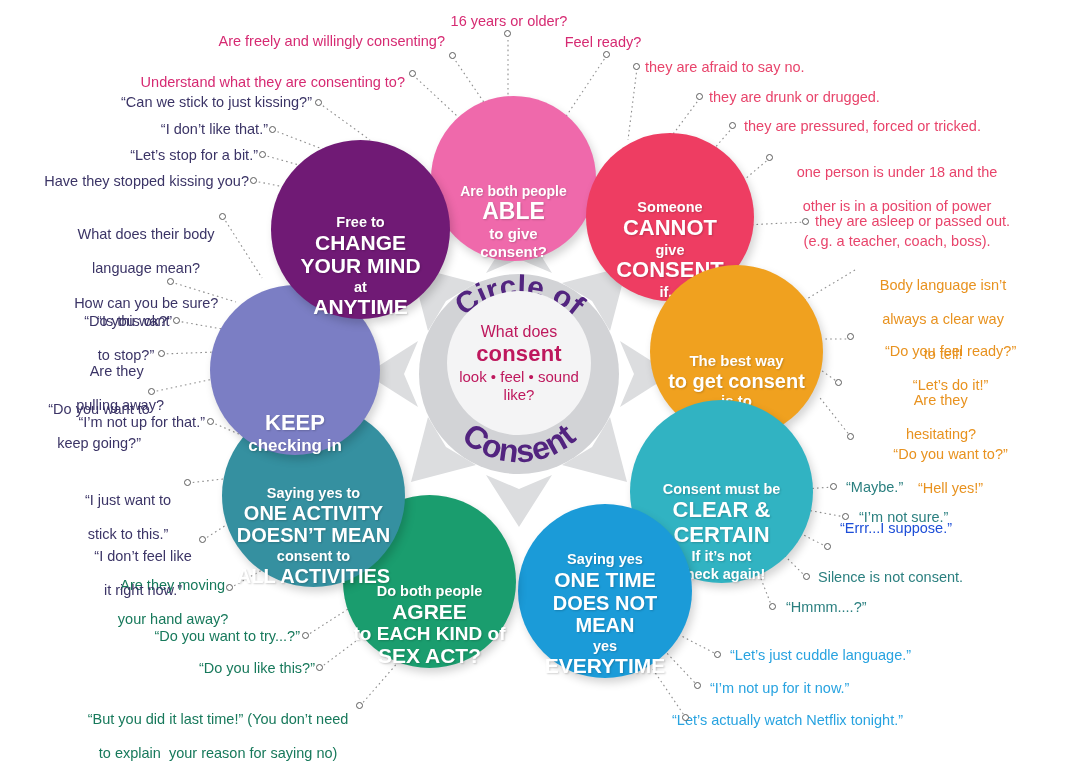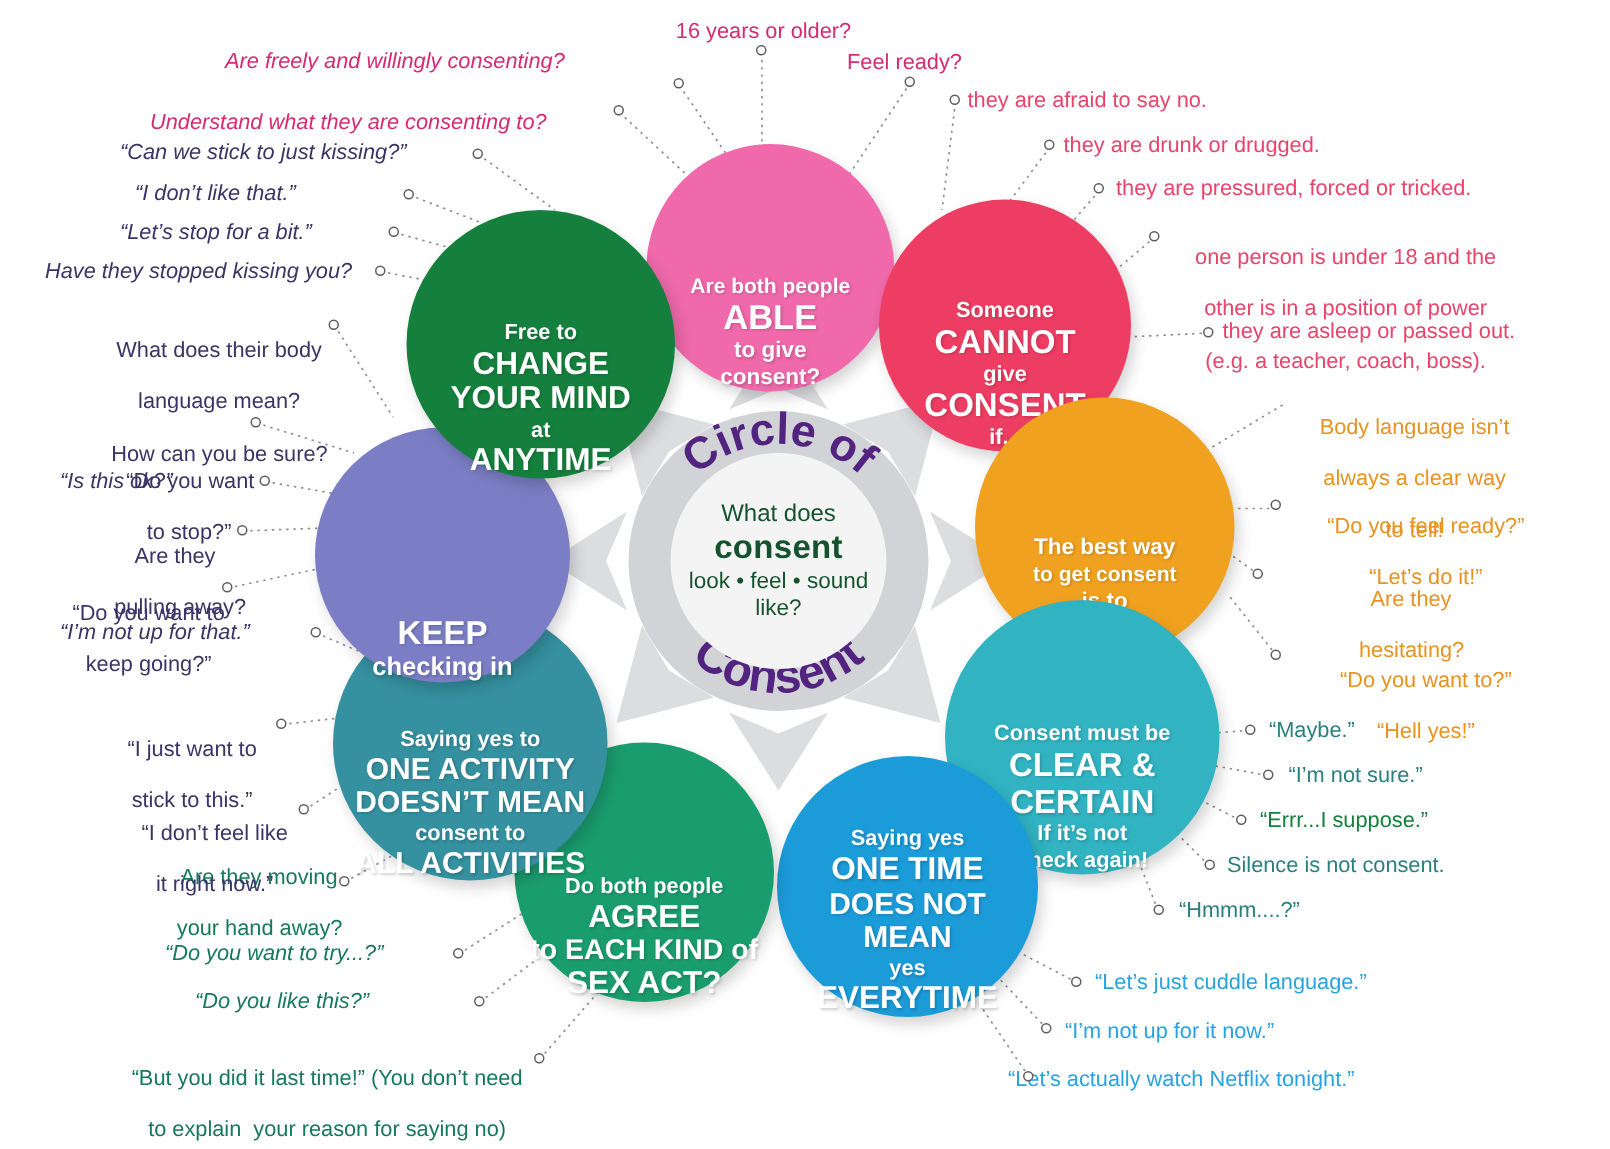--- a/index.html
+++ b/index.html
@@ -18,38 +18,38 @@
   .circle .sm{font-weight:bold;}
   .circle .lg{font-weight:bold;}
 
   
   #hub{position:absolute;left:411px;top:266px;width:216px;height:216px;}
   #hub .ring{
     position:absolute;left:8px;top:8px;width:200px;height:200px;border-radius:50%;
     background:#d2d3d6;
   }
   #hub .inner{
-    position:absolute;left:36px;top:36px;width:144px;height:144px;border-radius:50%;
+    position:absolute;left:36px;top:25px;width:144px;height:144px;border-radius:50%;
     background:#f4f4f5;
     display:flex;flex-direction:column;align-items:center;justify-content:center;
-    color:#14532d;line-height:1.2;
+    color:#be185d;line-height:1.2;
   }
   #hub .inner .l1{font-size:16px;}
   #hub .inner .l2{font-size:22px;font-weight:bold;letter-spacing:.2px;}
   #hub .inner .l3{font-size:15px;}
   #hub .inner .l4{font-size:15px;}
   #hub svg{position:absolute;left:0;top:0;overflow:visible;}
   .arcword{fill:#52247f;font-family:"Liberation Sans",sans-serif;font-weight:bold;}
 
   
   .label{
     position:absolute;white-space:pre;line-height:1.18;
     font-size:14.5px;
   }
-  .label.r{font-style:italic;}
+  .label.r{text-align:right;}
   .label.l{text-align:left;}
   .label.c{text-align:center;}
 
   
   .dot{
     position:absolute;width:7px;height:7px;border-radius:50%;
     border:1.6px solid #5d5d5d;background:#fff;box-sizing:border-box;
   }
   #leaders{position:absolute;left:0;top:0;width:1073px;height:766px;pointer-events:none;}
   #leaders line{stroke:#8d8d8d;stroke-width:1.1;stroke-dasharray:1.6 3.2;}
@@ -161,21 +161,21 @@
       <span class="lg" style="font-size:22px">CANNOT</span><br>
       <span class="sm" style="font-size:14.5px">give</span><br>
       <span class="lg" style="font-size:22px">CONSENT</span><br>
       <span class="sm" style="font-size:14.5px">if...</span>
     </span>
   </div>
 
   <div class="circle" style="left:650px;top:265px;width:173px;height:173px;background:#f0a11f;">
     <span class="ctext">
       <span class="sm" style="font-size:15px">The best way</span><br>
-      <span class="sm" style="font-size:14px">to get consent</span><br>
+      <span class="sm" style="font-size:20px">to get consent</span><br>
       <span class="sm" style="font-size:15px">is to</span><br>
       <span class="lg" style="font-size:25px">ASK</span>
     </span>
   </div>
 
   <div class="circle" style="left:630px;top:400px;width:183px;height:183px;background:#31b3c2;">
     <span class="ctext">
       <span class="sm" style="font-size:14.5px">Consent must be</span><br>
       <span class="lg" style="font-size:22px">CLEAR &amp;</span><br>
       <span class="lg" style="font-size:22px">CERTAIN</span><br>
@@ -213,21 +213,21 @@
     </span>
   </div>
 
   <div class="circle" style="left:210px;top:285px;width:170px;height:170px;background:#7b7ec4;">
     <span class="ctext">
       <span class="lg" style="font-size:22px">KEEP</span><br>
       <span class="sm" style="font-size:17px">checking in</span>
     </span>
   </div>
 
-  <div class="circle" style="left:271px;top:140px;width:179px;height:179px;background:#15803d;">
+  <div class="circle" style="left:271px;top:140px;width:179px;height:179px;background:#701a75;">
     <span class="ctext">
       <span class="sm" style="font-size:14.5px">Free to</span><br>
       <span class="lg" style="font-size:21px">CHANGE</span><br>
       <span class="lg" style="font-size:21px">YOUR MIND</span><br>
       <span class="sm" style="font-size:14.5px">at</span><br>
       <span class="lg" style="font-size:21px">ANYTIME</span>
     </span>
   </div>
 
   <div class="label c" style="left:434px;top:13px;width:150px;color:#d62a72;">16 years or older?</div>
@@ -284,21 +284,21 @@
     <span>“Hell yes!”</span>
   </div>
   <div class="dot" style="left:847px;top:433px;"></div>
 
   <div class="label l" style="left:846px;top:479px;width:200px;color:#2a7f7f;">“Maybe.”</div>
   <div class="dot" style="left:830px;top:483px;"></div>
 
   <div class="label l" style="left:859px;top:509px;width:200px;color:#2a7f7f;">“I’m not sure.”</div>
   <div class="dot" style="left:842px;top:513px;"></div>
 
-  <div class="label l" style="left:840px;top:539px;width:210px;color:#15803d;">“Errr...I suppose.”</div>
+  <div class="label l" style="left:840px;top:520px;width:210px;color:#1d4ed8;">“Errr...I suppose.”</div>
   <div class="dot" style="left:824px;top:543px;"></div>
 
   <div class="label l" style="left:818px;top:569px;width:220px;color:#2a7f7f;">Silence is not consent.</div>
   <div class="dot" style="left:803px;top:573px;"></div>
 
   <div class="label l" style="left:786px;top:599px;width:180px;color:#2a7f7f;">“Hmmm....?”</div>
   <div class="dot" style="left:769px;top:603px;"></div>
 
   <div class="label l" style="left:730px;top:647px;width:250px;color:#28a3e0;">“Let’s just cuddle language.”</div>
   <div class="dot" style="left:714px;top:651px;"></div>

